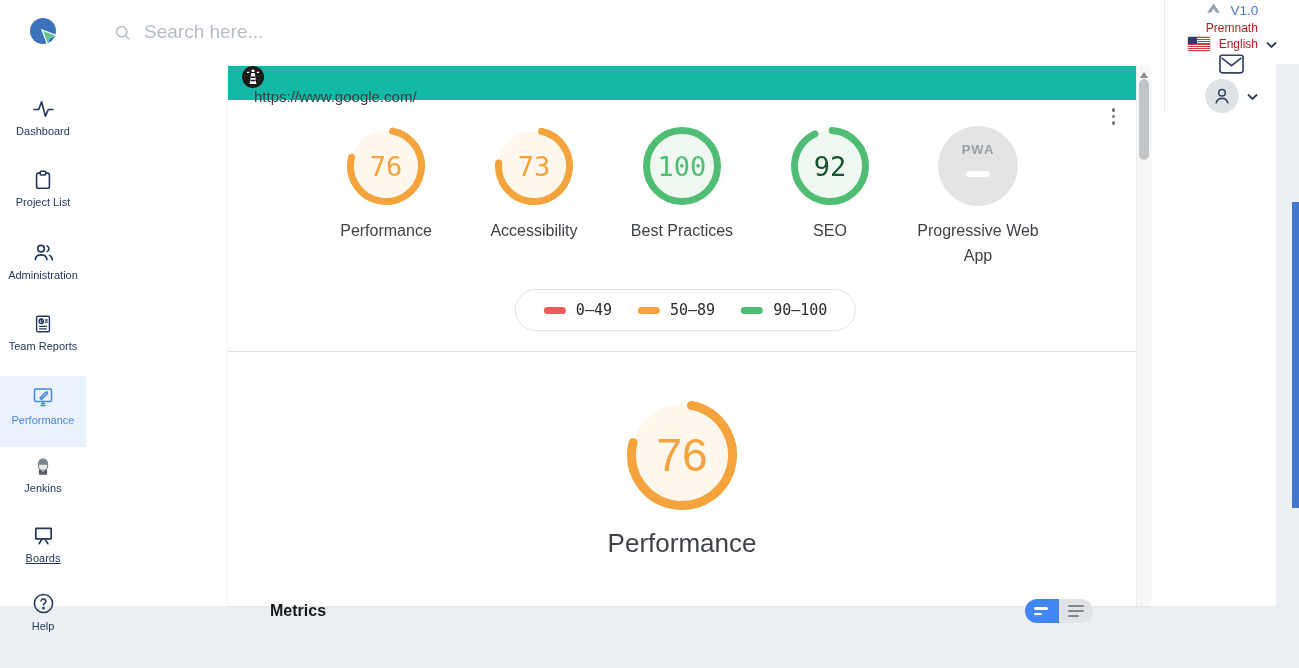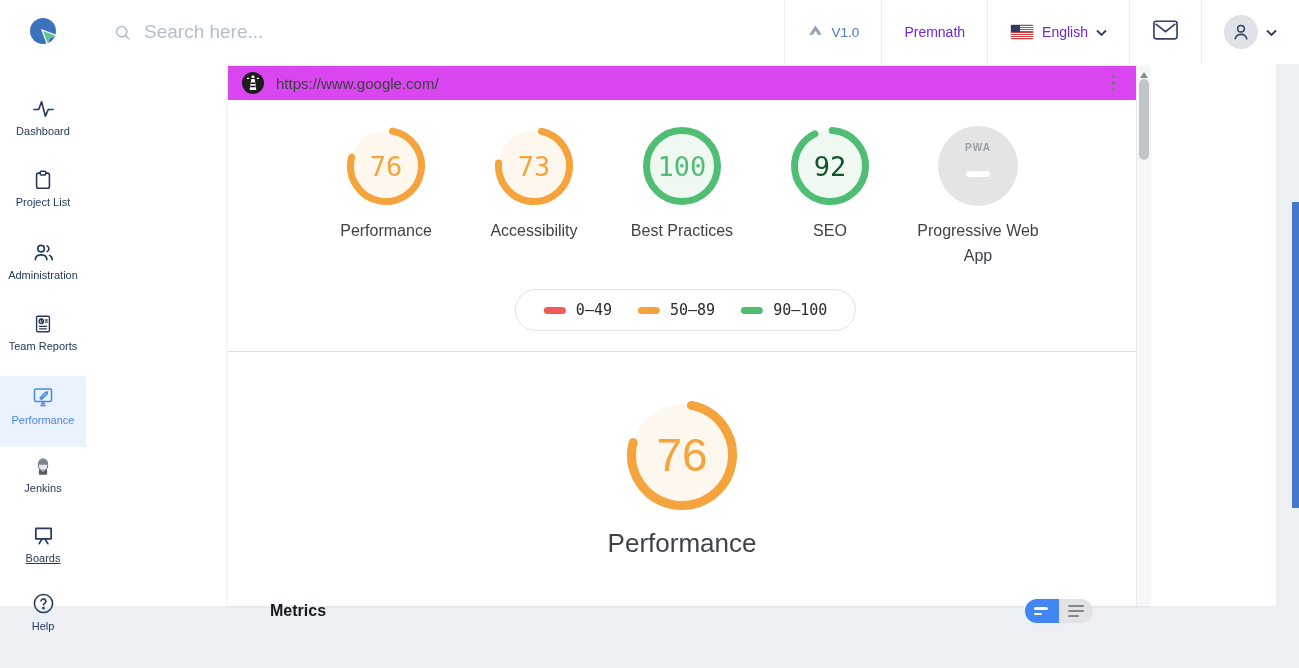--- a/index.html
+++ b/index.html
@@ -5,49 +5,49 @@
   html,body{margin:0;padding:0;background:#ecf0f5;}
   .root{position:relative;width:1299px;height:668px;background:#ecf0f5;overflow:hidden;
         font-family:"Liberation Sans",sans-serif;color:#24385b;}
   
   header{position:absolute;left:0;top:0;width:1299px;height:64px;background:#fff;z-index:6;display:flex;align-items:center;}
   .logo{width:34px;height:34px;margin-left:27px;flex:0 0 auto;cursor:pointer;}
   .search{display:flex;align-items:center;margin-left:52px;gap:10px;flex:1 1 auto;}
   .search svg{display:block;}
   .search input{border:none;outline:none;font-family:"Liberation Sans",sans-serif;font-size:19px;color:#4a5568;width:300px;background:transparent;}
   .search input::placeholder{color:#b7bdc7;}
-  .hright{display:flex;align-items:stretch;height:64px;}
+  .hright{display:flex;align-items:stretch;height:64px;flex-direction:column;}
   .cell{display:flex;align-items:center;justify-content:center;border-left:1px solid #ededee;padding:0 22px;gap:8px;cursor:pointer;}
   .vtext{color:#4d76c4;font-size:13.5px;}
-  .uname,.lang{color:#6d28d9;font-size:14px;text-align:right;}
+  .uname,.lang{color:#b91c1c;font-size:12px;text-align:right;}
   .flag{position:relative;width:22px;height:14px;border:1px solid #d7d7d7;border-radius:2px;
         background:repeating-linear-gradient(#cf3d3d 0 1.1px,#fff 1.1px 2.15px);overflow:hidden;}
   .flag::after{content:"";position:absolute;left:0;top:0;width:9px;height:7px;background:#2c3a66;}
   .avatar{width:34px;height:34px;border-radius:50%;background:#dfe2e6;display:flex;align-items:center;justify-content:center;}
   
   .main-bg{position:absolute;left:86px;top:64px;width:1190px;height:542px;background:#fff;}
   .sidebar{position:absolute;left:0;top:64px;width:86px;height:542px;background:#fff;z-index:5;overflow:visible;}
   .side-item{position:absolute;left:0;width:86px;display:flex;flex-direction:column;align-items:center;gap:5px;cursor:pointer;color:#24385b;}
   .side-item .side-label{font-size:11px;line-height:12px;text-align:center;}
   .side-item svg{display:block;}
   .side-item.active{background:#e9f2fd;height:62px;padding-top:9px;color:#4a87e2;}
   
   .card{position:absolute;left:228px;top:66px;width:922px;height:540px;background:#fff;z-index:4;box-shadow:0 0 3px rgba(0,0,0,.10);}
-  .urlbar{position:absolute;left:0;top:0;width:908px;height:34px;background:#d946ef;display:flex;align-items:center;padding-left:14px;box-sizing:border-box;}
+  .urlbar{position:absolute;left:0;top:0;width:908px;height:34px;background:#14b8a6;display:flex;padding-left:14px;box-sizing:border-box;flex-direction:column;}
   .lh-ico{width:22px;height:22px;border-radius:50%;background:#1b1b1b;flex:0 0 auto;display:flex;align-items:center;justify-content:center;}
   .url{margin-left:12px;font-size:15px;color:#3c4043;}
   .dots{margin-left:auto;margin-right:18px;display:flex;flex-direction:column;gap:3px;cursor:pointer;padding:3px;}
   .dots i{width:3.5px;height:3.5px;border-radius:50%;background:#757575;display:block;}
   .gauge-row{position:absolute;left:0;top:60px;width:908px;display:flex;justify-content:center;}
   .gauge{width:148px;display:flex;flex-direction:column;align-items:center;cursor:pointer;}
   .gwrap{position:relative;width:80px;height:80px;}
   .gnum{position:absolute;left:0;top:0;width:80px;height:80px;display:flex;align-items:center;justify-content:center;
         font-family:"DejaVu Sans Mono",monospace;font-size:27px;}
   .glabel{margin-top:12px;font-size:16px;line-height:25px;color:#3f4348;text-align:center;}
-  .pwa-badge{position:absolute;left:0;top:16px;width:80px;text-align:center;font-size:10px;font-weight:bold;letter-spacing:1px;color:#9aa0a6;}
+  .pwa-badge{position:absolute;left:0;top:16px;width:80px;text-align:center;font-size:13px;font-weight:bold;letter-spacing:1px;color:#9aa0a6;}
   .pwa-dash{position:absolute;left:28px;top:45px;width:24px;height:6px;border-radius:3px;background:#fff;}
   .legend{position:absolute;top:223px;left:50%;transform:translateX(-51%);height:40px;display:flex;align-items:center;gap:26px;
           border:1px solid #e0e3e7;border-radius:22px;padding:0 28px;background:#fff;
           font-family:"DejaVu Sans Mono",monospace;font-size:15px;color:#2b2b2b;}
   .leg-item{display:flex;align-items:center;gap:10px;}
   .leg-dash{width:22px;height:7px;border-radius:4px;}
   .hdivider{position:absolute;left:0;top:285px;width:908px;height:1px;background:#dee1e4;}
   .bigwrap{position:absolute;left:0;top:333px;width:908px;display:flex;flex-direction:column;align-items:center;cursor:pointer;}
   .bgauge{position:relative;width:112px;height:112px;}
   .bnum{position:absolute;left:0;top:0;width:112px;height:112px;display:flex;align-items:center;justify-content:center;

